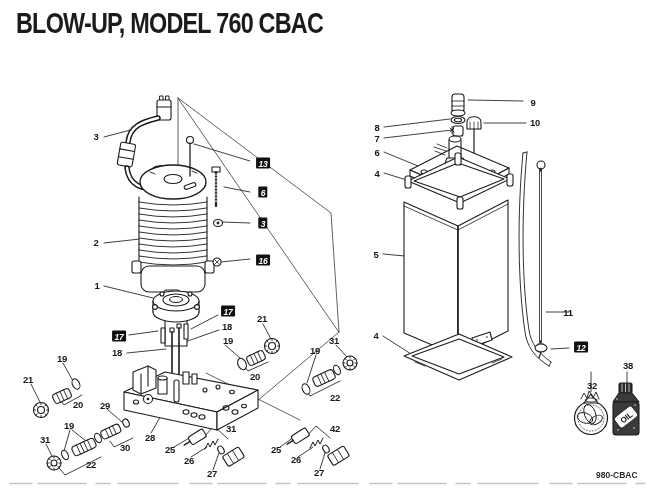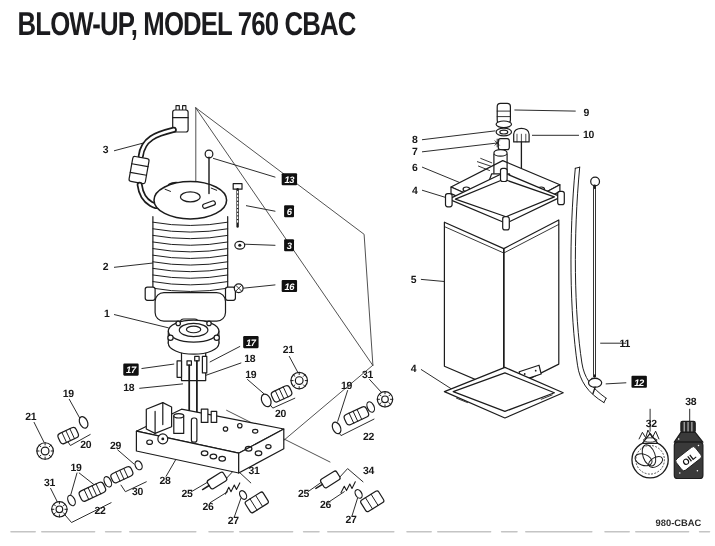--- a/index.html
+++ b/index.html
@@ -410,21 +410,21 @@
   <span class="lbl" style="left:69px;top:426px">19</span>
   <span class="lbl" style="left:45px;top:440px">31</span>
   <span class="lbl" style="left:125px;top:448px">30</span>
   <span class="lbl" style="left:91px;top:465px">22</span>
   <span class="lbl" style="left:150px;top:438px">28</span>
   <span class="lbl" style="left:170px;top:450px">25</span>
   <span class="lbl" style="left:231px;top:429px">31</span>
   <span class="lbl" style="left:189px;top:461px">26</span>
   <span class="lbl" style="left:212px;top:474px">27</span>
   <span class="lbl" style="left:276px;top:450px">25</span>
-  <span class="lbl" style="left:335px;top:429px">34</span>
+  <span class="lbl" style="left:335px;top:429px">42</span>
   <span class="lbl" style="left:296px;top:460px">26</span>
   <span class="lbl" style="left:319px;top:473px">27</span>
   <span class="lbl" style="left:315px;top:351px">19</span>
   <span class="lbl" style="left:334px;top:341px">31</span>
   <span class="lbl" style="left:335px;top:398px">22</span>
   <span class="lbl" style="left:377px;top:128px">8</span>
   <span class="lbl" style="left:377px;top:139px">7</span>
   <span class="lbl" style="left:377px;top:153px">6</span>
   <span class="lbl" style="left:377px;top:174px">4</span>
   <span class="lbl" style="left:376px;top:255px">5</span>

